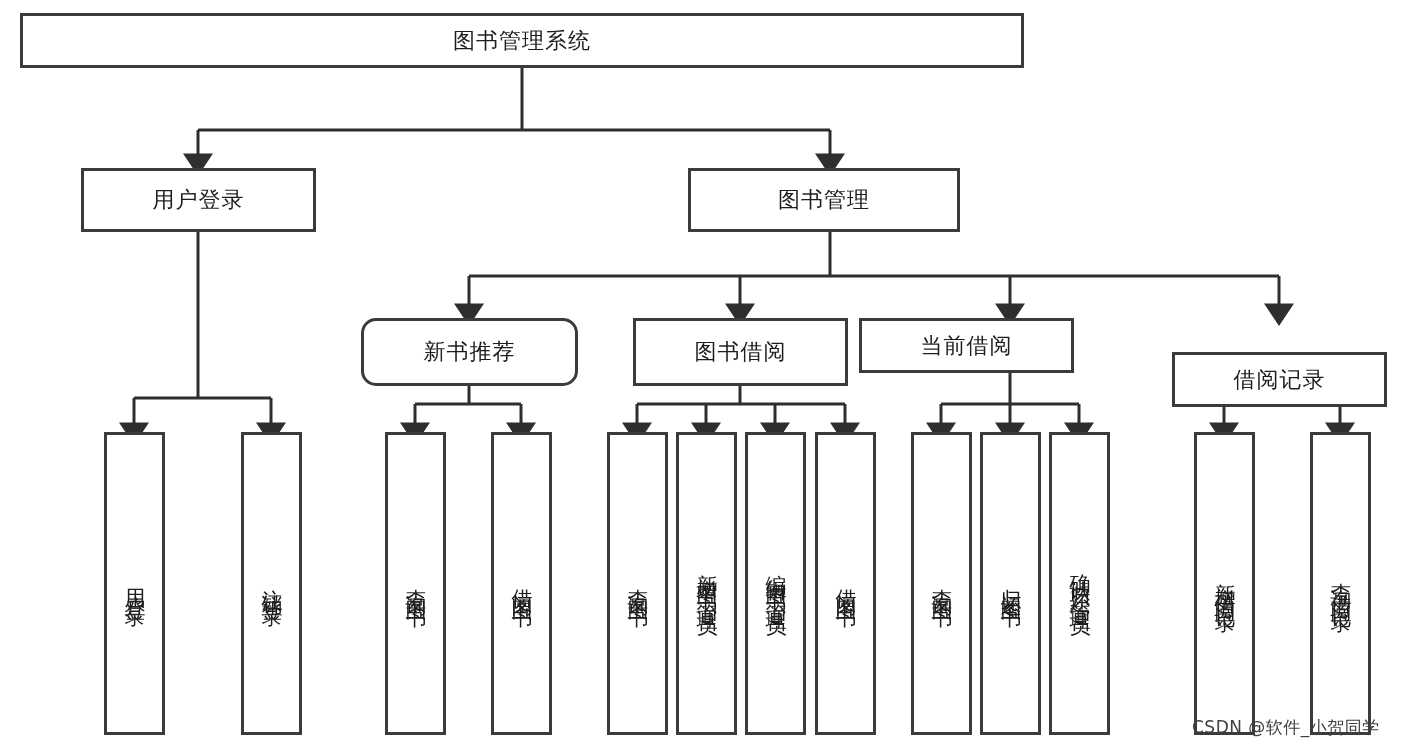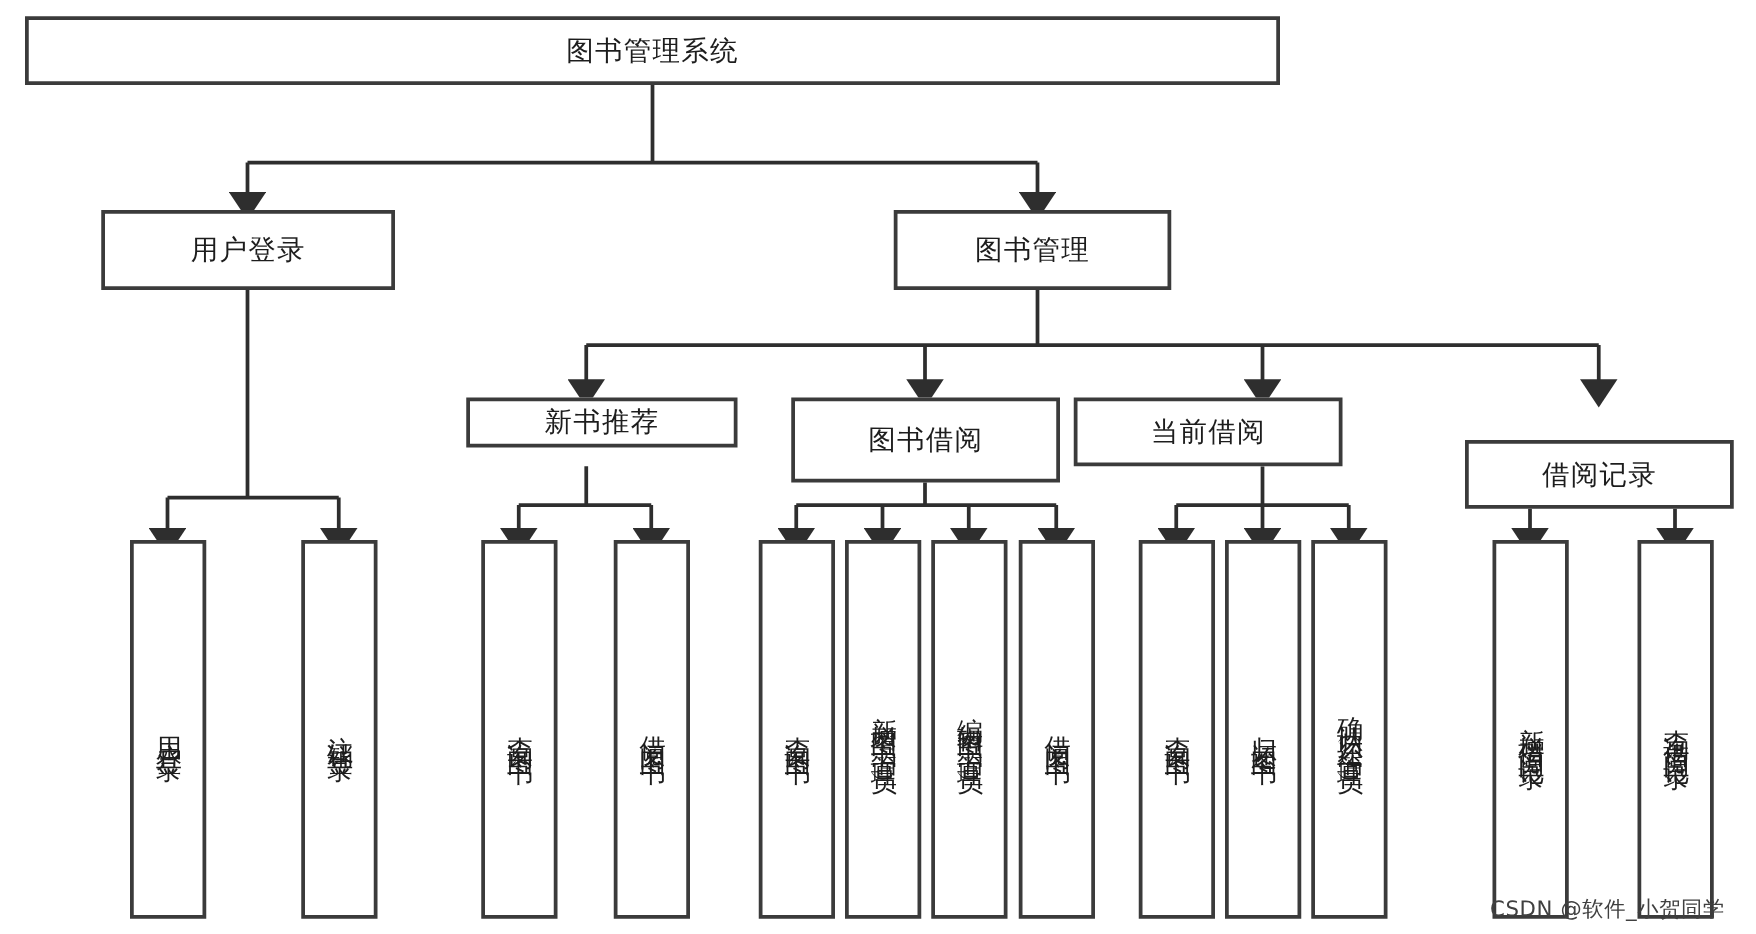--- a/index.html
+++ b/index.html
@@ -10,21 +10,20 @@
   }
   #diagram-root{position:relative;width:1405px;height:747px;background:#fff;}
   svg#edges{position:absolute;left:0;top:0;width:1405px;height:747px;}
   .node{
     position:absolute;
     box-sizing:border-box;
     background:#ffffff;
     border:3px solid #3b3b3b;
     display:flex;align-items:center;justify-content:center;
     overflow:hidden;
-    font-family:Liberation Serif, serif;
   }
   .node .label{
     font-size:22px;
     line-height:1.25;
     letter-spacing:1px;
     color:#1d1d1d;
     white-space:nowrap;
     text-align:center;
   }
   .node.vert{
@@ -103,25 +102,25 @@
     </g>
   </svg>
 
   <div class="node" style="left:20px;top:13px;width:1004px;height:55px;">
     <span class="label">图书管理系统</span>
   </div>
 
   <div class="node" style="left:81px;top:168px;width:235px;height:64px;">
     <span class="label">用户登录</span>
   </div>
-  <div class="node" style="left:715px;top:168px;width:222px;height:64px;">
+  <div class="node" style="left:688px;top:168px;width:272px;height:64px;">
     <span class="label">图书管理</span>
   </div>
 
-  <div class="node" style="left:373px;top:318px;width:217px;height:40px;">
+  <div class="node" style="left:361px;top:318px;width:217px;height:68px;border-radius:15px;">
     <span class="label">新书推荐</span>
   </div>
   <div class="node" style="left:633px;top:318px;width:215px;height:68px;">
     <span class="label">图书借阅</span>
   </div>
   <div class="node" style="left:859px;top:318px;width:215px;height:55px;">
     <span class="label">当前借阅</span>
   </div>
   <div class="node" style="left:1172px;top:318px;width:215px;height:55px;margin-top:34px;">
     <span class="label">借阅记录</span>

